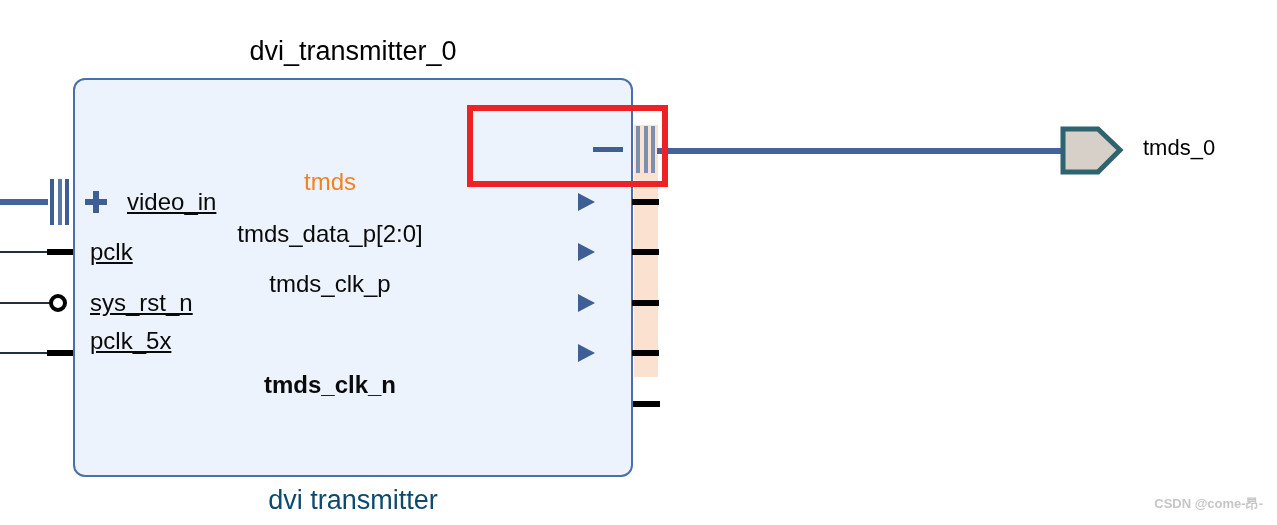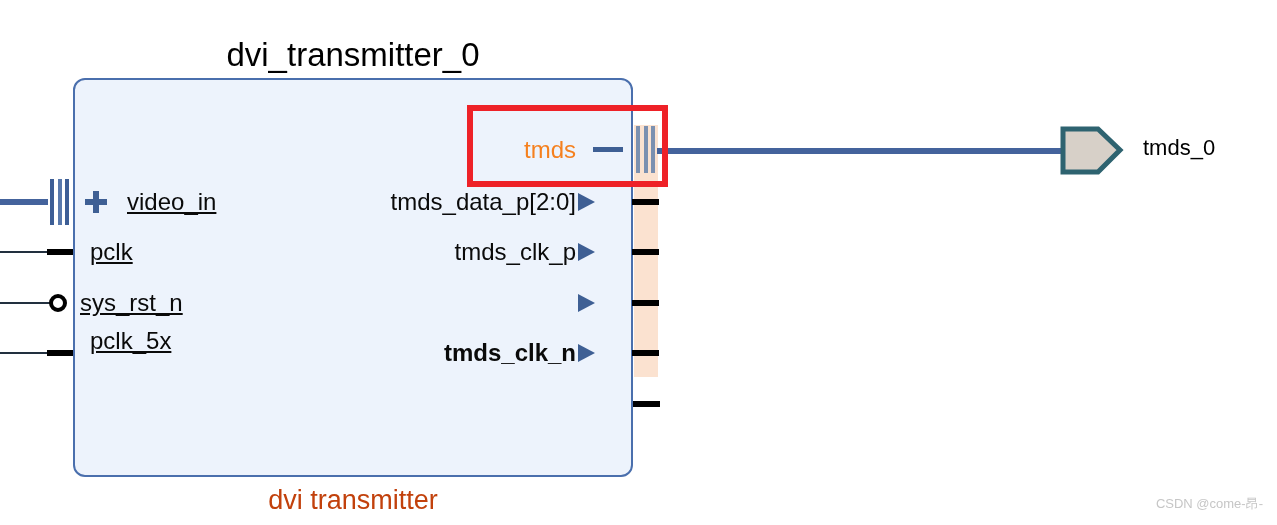--- a/index.html
+++ b/index.html
@@ -8,29 +8,29 @@
     font-family:"Liberation Sans", sans-serif;
   }
   .abs{position:absolute;}
   
   .ip-block{
     left:73px;top:78px;width:556px;height:395px;
     background:#edf3fc;border:2px solid #4a6fad;border-radius:12px;z-index:1;
   }
   .block-title{
     left:73px;top:36px;width:560px;text-align:center;
-    font-size:33px;color:#000;z-index:3;white-space:nowrap;
+    font-size:27px;color:#000;z-index:3;white-space:nowrap;
   }
   .block-name{
     left:73px;top:485px;width:560px;text-align:center;
-    font-size:27px;color:#c2410c;z-index:3;white-space:nowrap;
+    font-size:27px;color:#0c4a6e;z-index:3;white-space:nowrap;
   }
   .port-label{font-size:24px;color:#0a0a0a;line-height:30px;z-index:3;white-space:nowrap;}
   .lbl-left{text-align:left;text-decoration:underline;}
-  .lbl-right{width:480px;left:96px;text-align:right;}
+  .lbl-right{width:480px;left:90px;text-align:center;margin-top:32px;}
   .iface-text{color:#f5801e;}
   
   .wire-thick{height:6px;background:#44639c;z-index:2;}
   .wire-thin{height:2px;background:#22303f;z-index:2;}
   .stub{width:27px;height:6px;background:#000;z-index:4;}
   .blue-dash{width:30px;height:5px;background:#3e5f94;z-index:3;}
   
   .bar{width:4px;z-index:3;}
   
   .bubble{
@@ -44,21 +44,21 @@
     width:0;height:0;z-index:3;
     border-top:9px solid transparent;border-bottom:9px solid transparent;
     border-left:17px solid #3e5f94;
   }
   
   .red-box{
     left:467px;top:105px;width:189px;height:70px;
     border:6px solid #ee2127;z-index:10;background:transparent;
   }
   .ext-label{left:1143px;top:135px;font-size:22px;color:#000;z-index:3;white-space:nowrap;}
-  .watermark{right:14px;top:495px;font-size:13px;color:#c6c6c6;z-index:5;white-space:nowrap;}
+  .watermark{right:14px;top:495px;font-size:13px;color:#c6c6c6;z-index:5;white-space:nowrap;font-weight:bold;}
 </style>
 </head>
 <body>
 
 <div class="canvas">
 
   <div class="abs block-title">dvi_transmitter_0</div>
   <div class="abs ip-block"></div>
   <div class="abs block-name">dvi transmitter</div>
 
@@ -72,21 +72,21 @@
     <line x1="2" y1="13" x2="24" y2="13" stroke="#3e5f94" stroke-width="6"></line>
   </svg>
   <div class="abs port-label lbl-left" style="left:127px;top:187px;">video_in</div>
 
   <div class="abs wire-thin" style="left:0;top:251px;width:48px;"></div>
   <div class="abs stub" style="left:47px;top:249px;width:26px;"></div>
   <div class="abs port-label lbl-left" style="left:90px;top:237px;">pclk</div>
 
   <div class="abs wire-thin" style="left:0;top:302px;width:50px;"></div>
   <div class="abs bubble" style="left:49px;top:294px;"></div>
-  <div class="abs port-label lbl-left" style="left:80px;top:288px;text-align:center;">sys_rst_n</div>
+  <div class="abs port-label lbl-left" style="left:90px;top:288px;text-align:center;">sys_rst_n</div>
 
   <div class="abs wire-thin" style="left:0;top:352px;width:48px;"></div>
   <div class="abs stub" style="left:47px;top:350px;width:26px;"></div>
   <div class="abs port-label lbl-left" style="left:90px;top:326px;">pclk_5x</div>
 
   <div class="abs sel-band"></div>
 
   <div class="abs port-label lbl-right iface-text" style="top:135px;">tmds</div>
   <div class="abs blue-dash" style="left:593px;top:147px;"></div>
   <div class="abs bar" style="left:636px;top:126px;height:47px;background:#7b90b0;"></div>

